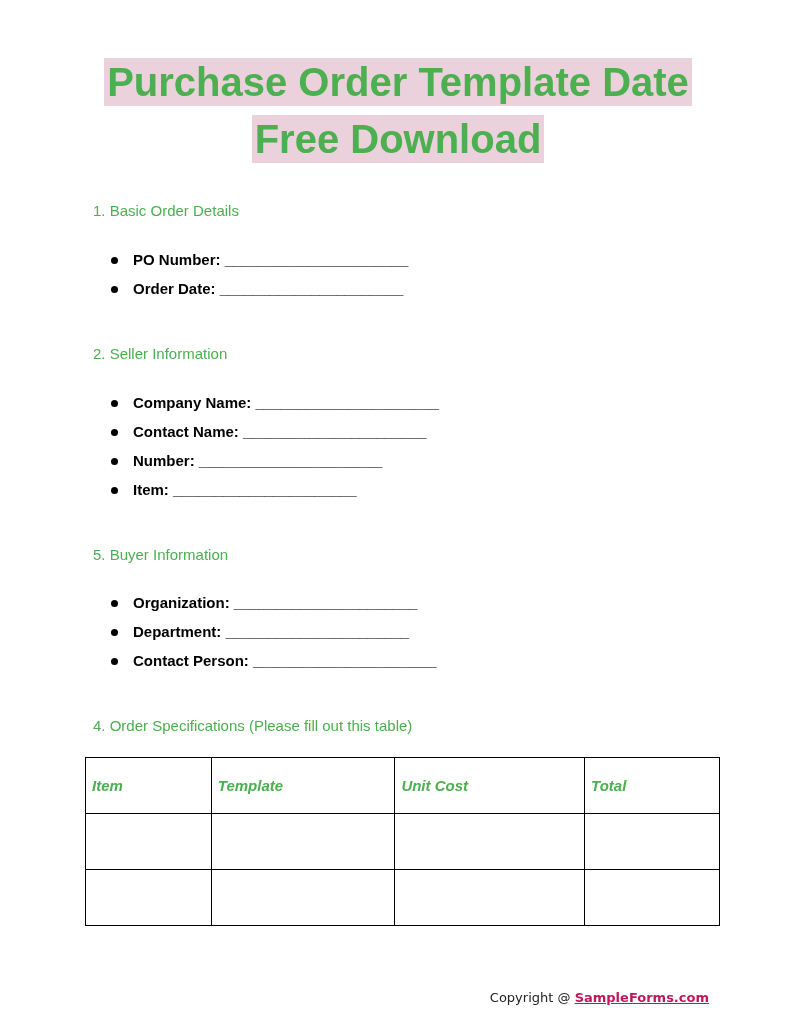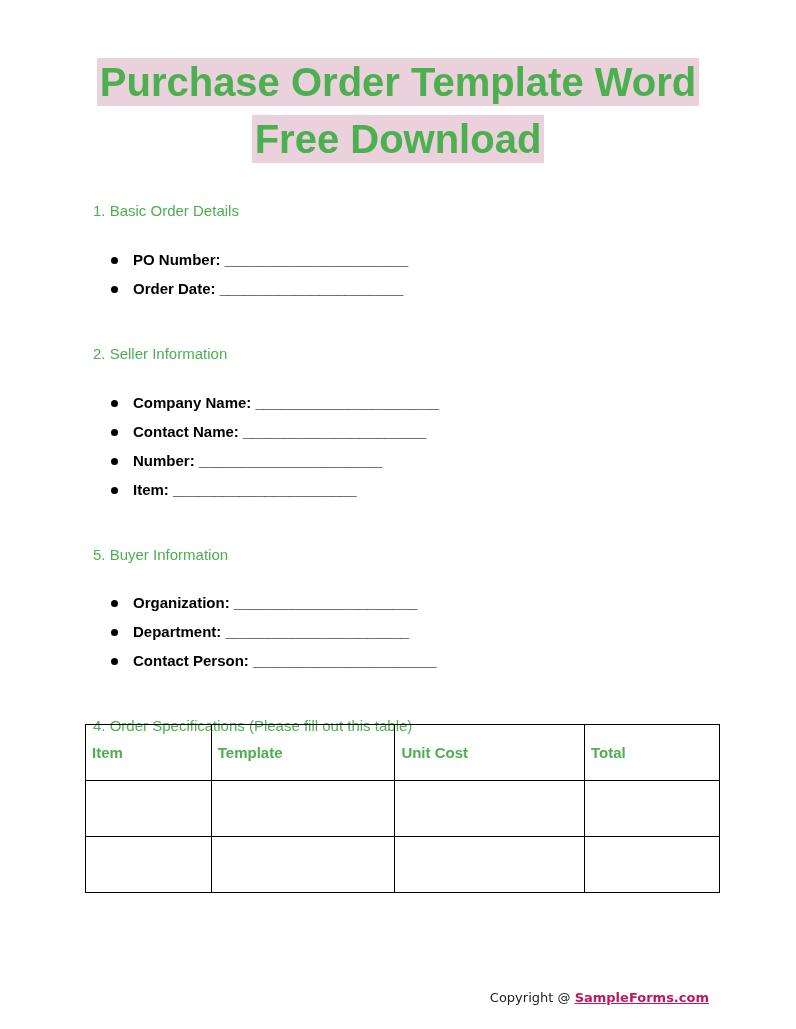--- a/index.html
+++ b/index.html
@@ -28,43 +28,43 @@
     ul.fields li {
       position: relative; padding-left: 48px; font-size: 15px; font-weight: bold;
       height: 29px; line-height: 20px;
     }
     ul.fields li .bullet {
       position: absolute; left: 26px; top: 7px; width: 7px; height: 7px;
       border-radius: 50%; background: #000;
     }
     .blank { font-weight: bold; }
     table.spec {
-      position: absolute; left: 85px; top: 724px;
-      border-collapse: collapse; width: 635px;
+      position: absolute; left: 85px; top: 757px;
+      border-collapse: collapse; width: 635px; font-style: italic;
     }
     table.spec th, table.spec td {
       border: 1.5px solid #000; height: 55px; padding: 0 0 0 6px;
       text-align: left; vertical-align: middle;
     }
     table.spec th {
       color: #4caf50; font-weight: bold; font-size: 15px;
     }
     .footer {
       position: absolute; right: 87px; top: 990px;
       font-family: "DejaVu Sans", sans-serif; font-size: 13px; color: #222;
     }
     .footer a {
       color: #be185d; font-weight: bold; text-decoration: underline;
     }
   </style>
 </head>
 <body>
 
 <div class="title-wrap">
-  <span class="title-line">Purchase Order Template Word</span><br>
+  <span class="title-line">Purchase Order Template Date</span><br>
   <span class="title-line">Free Download</span>
 </div>
 
 <h2 class="section-heading" style="top:194px;">1. Basic Order Details</h2>
 <ul class="fields" style="top:250px;">
   <li><span class="bullet"></span><span>PO Number:</span> <span class="blank">______________________</span></li>
   <li><span class="bullet"></span><span>Order Date:</span> <span class="blank">______________________</span></li>
 </ul>
 
 <h2 class="section-heading" style="top:337px;">2. Seller Information</h2>

